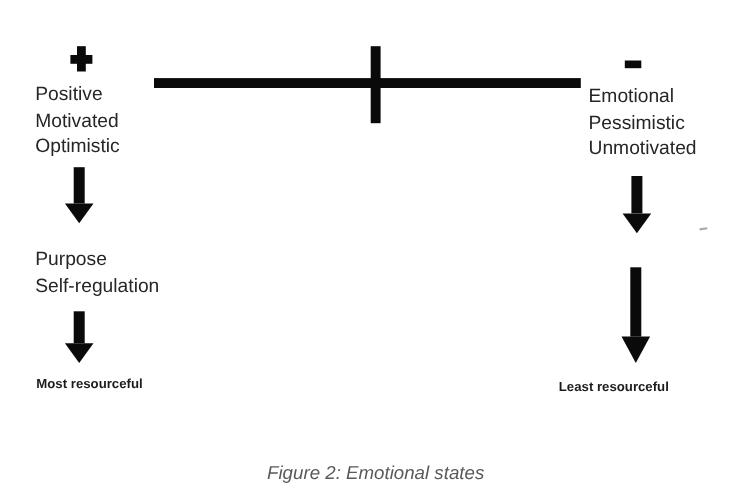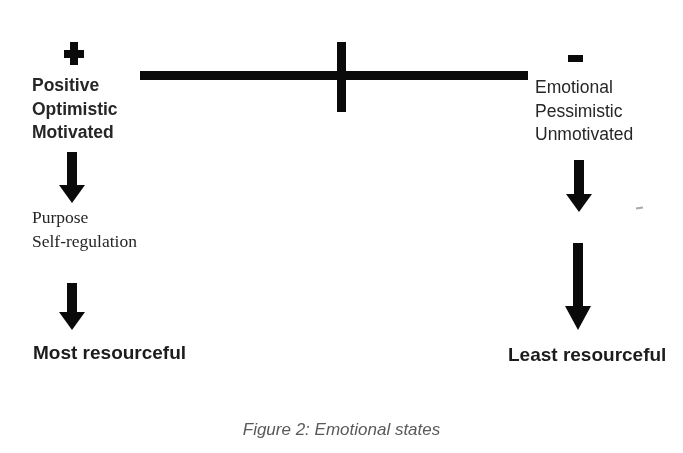--- a/index.html
+++ b/index.html
@@ -53,27 +53,27 @@
     background: #0a0a0a;
   }
   
   .states {
     position: absolute;
     font-size: 17.5px;
     line-height: 23.5px;
     color: #262626;
     white-space: nowrap;
   }
-  .left-states    { left: 32px;  top: 74px; font-weight: bold;  }
+  .left-states    { left: 32px;  top: 74px;  }
   .right-states   { left: 535px; top: 76px;  }
-  .left-drivers   { left: 32px;  top: 206px; font-family: Liberation Serif, serif; }
+  .left-drivers   { left: 32px;  top: 224px; }
   .right-drivers  { left: 505px; top: 214px; }
   .outcome {
     position: absolute;
-    font-size: 19px;
+    font-size: 12px;
     font-weight: bold;
     color: #1c1c1c;
     white-space: nowrap;
   }
   .most-outcome  { left: 33px;  top: 342px; }
   .least-outcome { left: 508px; top: 344px; }
   
   .arrow {
     position: absolute;
     width: 28px;
@@ -124,22 +124,22 @@
   <div class="hline"></div>
   <div class="vtick"></div>
   <div class="plus">
     <span class="pv"></span>
     <span class="ph"></span>
   </div>
   <div class="minus"></div>
 
   <div class="states left-states">
     <div>Positive</div>
+    <div>Motivated</div>
     <div>Optimistic</div>
-    <div>Motivated</div>
   </div>
 
   <div class="arrow arrow-l1">
     <div class="shaft"></div>
     <div class="head"></div>
   </div>
 
   <div class="states left-drivers">
     <div>Purpose</div>
     <div>Self-regulation</div>

